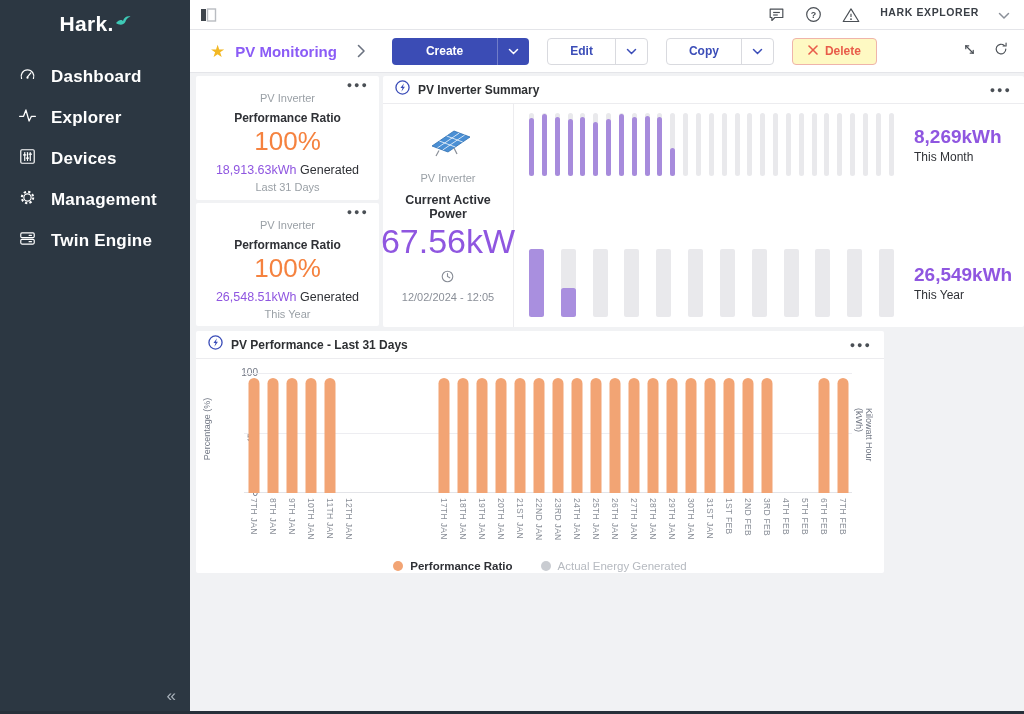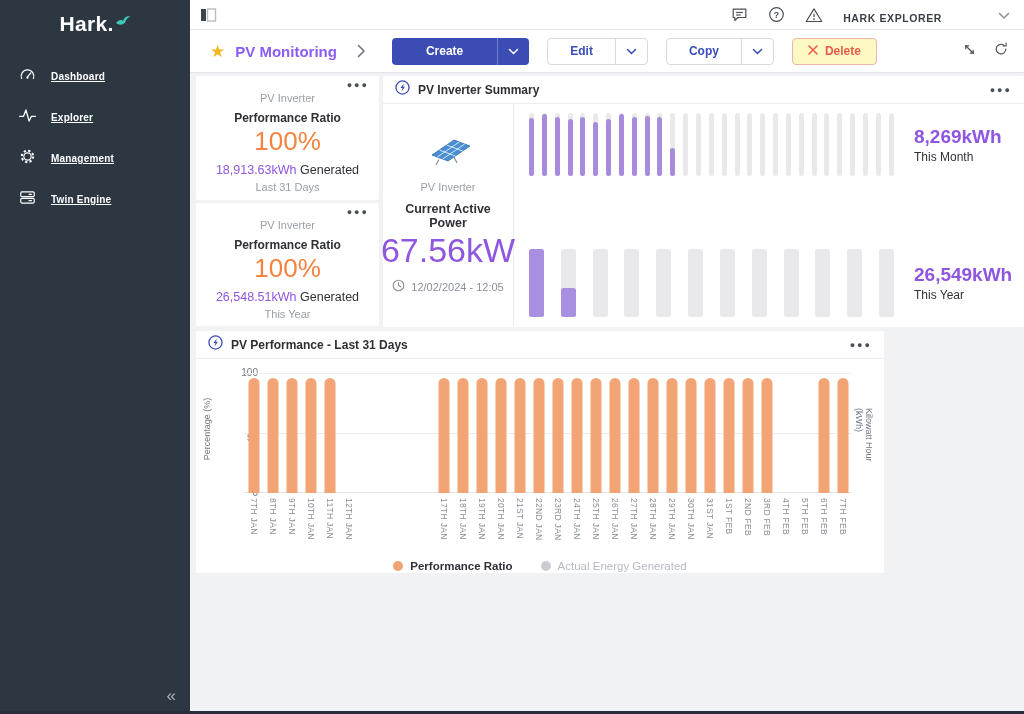--- a/index.html
+++ b/index.html
@@ -7,31 +7,31 @@
   body { font-family:"Liberation Sans", sans-serif; display:flex; position:relative; background:#f1f2f4; color:#2f3136; }
 
   
   .sidebar { width:190px; background:#2c3742; color:#fff; position:relative; flex-shrink:0; z-index:2; }
   .logo { display:flex; align-items:flex-start; justify-content:center; padding-top:12px; height:48px; }
   .logo-text { font-size:21px; font-weight:700; letter-spacing:.3px; }
   .logo-bird { margin-top:1px; margin-left:1px; }
   .nav { margin-top:8px; }
   .nav-item { display:flex; align-items:center; gap:14px; padding:9px 18px; cursor:pointer; }
   .nav-item svg { flex-shrink:0; }
-  .nav-label { font-size:10px; font-weight:700; letter-spacing:.2px;text-decoration:underline; }
+  .nav-label { font-size:17px; font-weight:700; letter-spacing:.2px; }
   .collapse { position:absolute; bottom:8px; right:14px; color:#aab3bc; font-size:17px; cursor:pointer; }
 
   
   .main { flex:1; display:flex; flex-direction:column; min-width:0; }
 
   .topbar { height:30px; background:#fff; border-bottom:1px solid #e4e5e9; display:flex; align-items:center; padding:0 14px 0 10px; }
   .panel-toggle { display:flex; align-items:center; cursor:pointer; }
   .topbar-right { margin-left:auto; display:flex; align-items:center; gap:20px; }
   .tb-icon { display:flex; align-items:center; cursor:pointer; }
-  .account { display:flex; align-items:flex-end; gap:56px; cursor:pointer; }
+  .account { display:flex; align-items:flex-start; gap:19px; cursor:pointer; }
   .account-name { font-size:10.5px; font-weight:700; letter-spacing:.6px; color:#3a3f46; }
 
   .toolbar { height:43px; background:#fff; border-bottom:1px solid #e4e5e9; display:flex; align-items:center; padding:0 16px 0 20px; gap:10px; }
   .fav-star { color:#f2b824; font-size:17px; line-height:1; cursor:pointer; }
   .page-title { font-size:15px; font-weight:700; color:#8b5cf6; margin-left:0; }
   .crumb-chev { display:flex; align-items:center; margin:0 16px 0 10px; cursor:pointer; }
   .btn-split { display:flex; align-items:stretch; border:1px solid #d9dadf; border-radius:4px; overflow:hidden; background:#fff; height:27px; cursor:pointer; }
   .btn-split .bmain { padding:0 22px; font-size:12px; font-weight:700; color:#3b4db8; display:flex; align-items:center; }
   .btn-split .bchev { width:32px; border-left:1px solid #d9dadf; display:flex; align-items:center; justify-content:center; }
   .btn-create { border:none; background:#3b4cb5; margin-right:8px; }
@@ -58,21 +58,21 @@
 
   .summary-card { flex:1; height:251px; display:flex; flex-direction:column; }
   .card-header { height:28px; display:flex; align-items:center; gap:8px; padding:0 12px; border-bottom:1px solid #ececef; flex-shrink:0; }
   .card-title { font-size:12px; font-weight:700; color:#2e3033; }
   .card-header .dots { position:static; margin-left:auto; }
   .summary-body { flex:1; display:flex; min-height:0; }
   .info-col { width:131px; border-right:1px solid #ececef; display:flex; flex-direction:column; align-items:center; justify-content:center; text-align:center; padding:0 6px; flex-shrink:0; }
   .info-dev { font-size:11px; color:#9aa0a6; margin-top:10px; }
   .info-metric { font-size:12.5px; font-weight:700; margin-top:9px; }
   .info-power { font-size:34px; color:#8f56e0; font-weight:500; margin-top:1px; }
-  .info-time { display:flex; align-items:center; gap:6px; margin-top:9px; color:#8a8f98; font-size:11px; }
+  .info-time { display:flex; align-items:center; gap:6px; margin-top:9px; color:#8a8f98; font-size:11px;flex-direction:column; }
   .charts-col { flex:1; padding:9px 14px 10px 15px; display:flex; flex-direction:column; justify-content:space-between; min-width:0; }
   .crow { display:flex; align-items:center; gap:20px; }
   .cbox { flex:1; min-width:0; }
   .vblock { width:96px; flex-shrink:0; }
   .sval { font-size:19px; font-weight:700; color:#8f56e0; }
   .slab { font-size:12px; color:#2f3136; margin-top:2px; }
   .mini-bars { display:flex; justify-content:space-between; align-items:flex-end; }
   #month-bars { height:63px; }
   #year-bars { height:68px; }
   .mtrack { position:relative; height:100%; background:#e9e9ec; border-radius:2.5px; }
@@ -127,20 +127,34 @@
       </span>
       <span class="nav-label">Dashboard</span>
     </div>
     <div class="nav-item">
       <span>
         <svg width="19" height="19" viewBox="0 0 24 24" fill="none" stroke="#fff" stroke-width="1.6" stroke-linecap="round" stroke-linejoin="round">
           <polyline points="2 13 7 13 10 5 14 19 17 13 22 13"></polyline>
         </svg>
       </span>
       <span class="nav-label">Explorer</span>
+    </div>
+    <div class="nav-item">
+      <span>
+        <svg width="19" height="19" viewBox="0 0 24 24" fill="none" stroke="#fff" stroke-width="1.5" stroke-linecap="round">
+          <rect x="3.5" y="3.5" width="17" height="17" rx="1.5"></rect>
+          <line x1="8.5" y1="7" x2="8.5" y2="17"></line>
+            <line x1="12" y1="7" x2="12" y2="17"></line>
+            <line x1="15.5" y1="7" x2="15.5" y2="17"></line>
+          <line x1="7" y1="10" x2="10" y2="10"></line>
+            <line x1="10.5" y1="14" x2="13.5" y2="14"></line>
+            <line x1="14" y1="9" x2="17" y2="9"></line>
+        </svg>
+      </span>
+      <span class="nav-label">Devices</span>
     </div>
     <div class="nav-item">
       <span>
         <svg width="19" height="19" viewBox="0 0 24 24" fill="none" stroke="#fff">
           <circle cx="12" cy="12" r="7.2" stroke-width="2.6" stroke-dasharray="2.9 2.75"></circle>
           <circle cx="12" cy="12" r="4.6" stroke-width="1.5"></circle>
         </svg>
       </span>
       <span class="nav-label">Management</span>
     </div>

